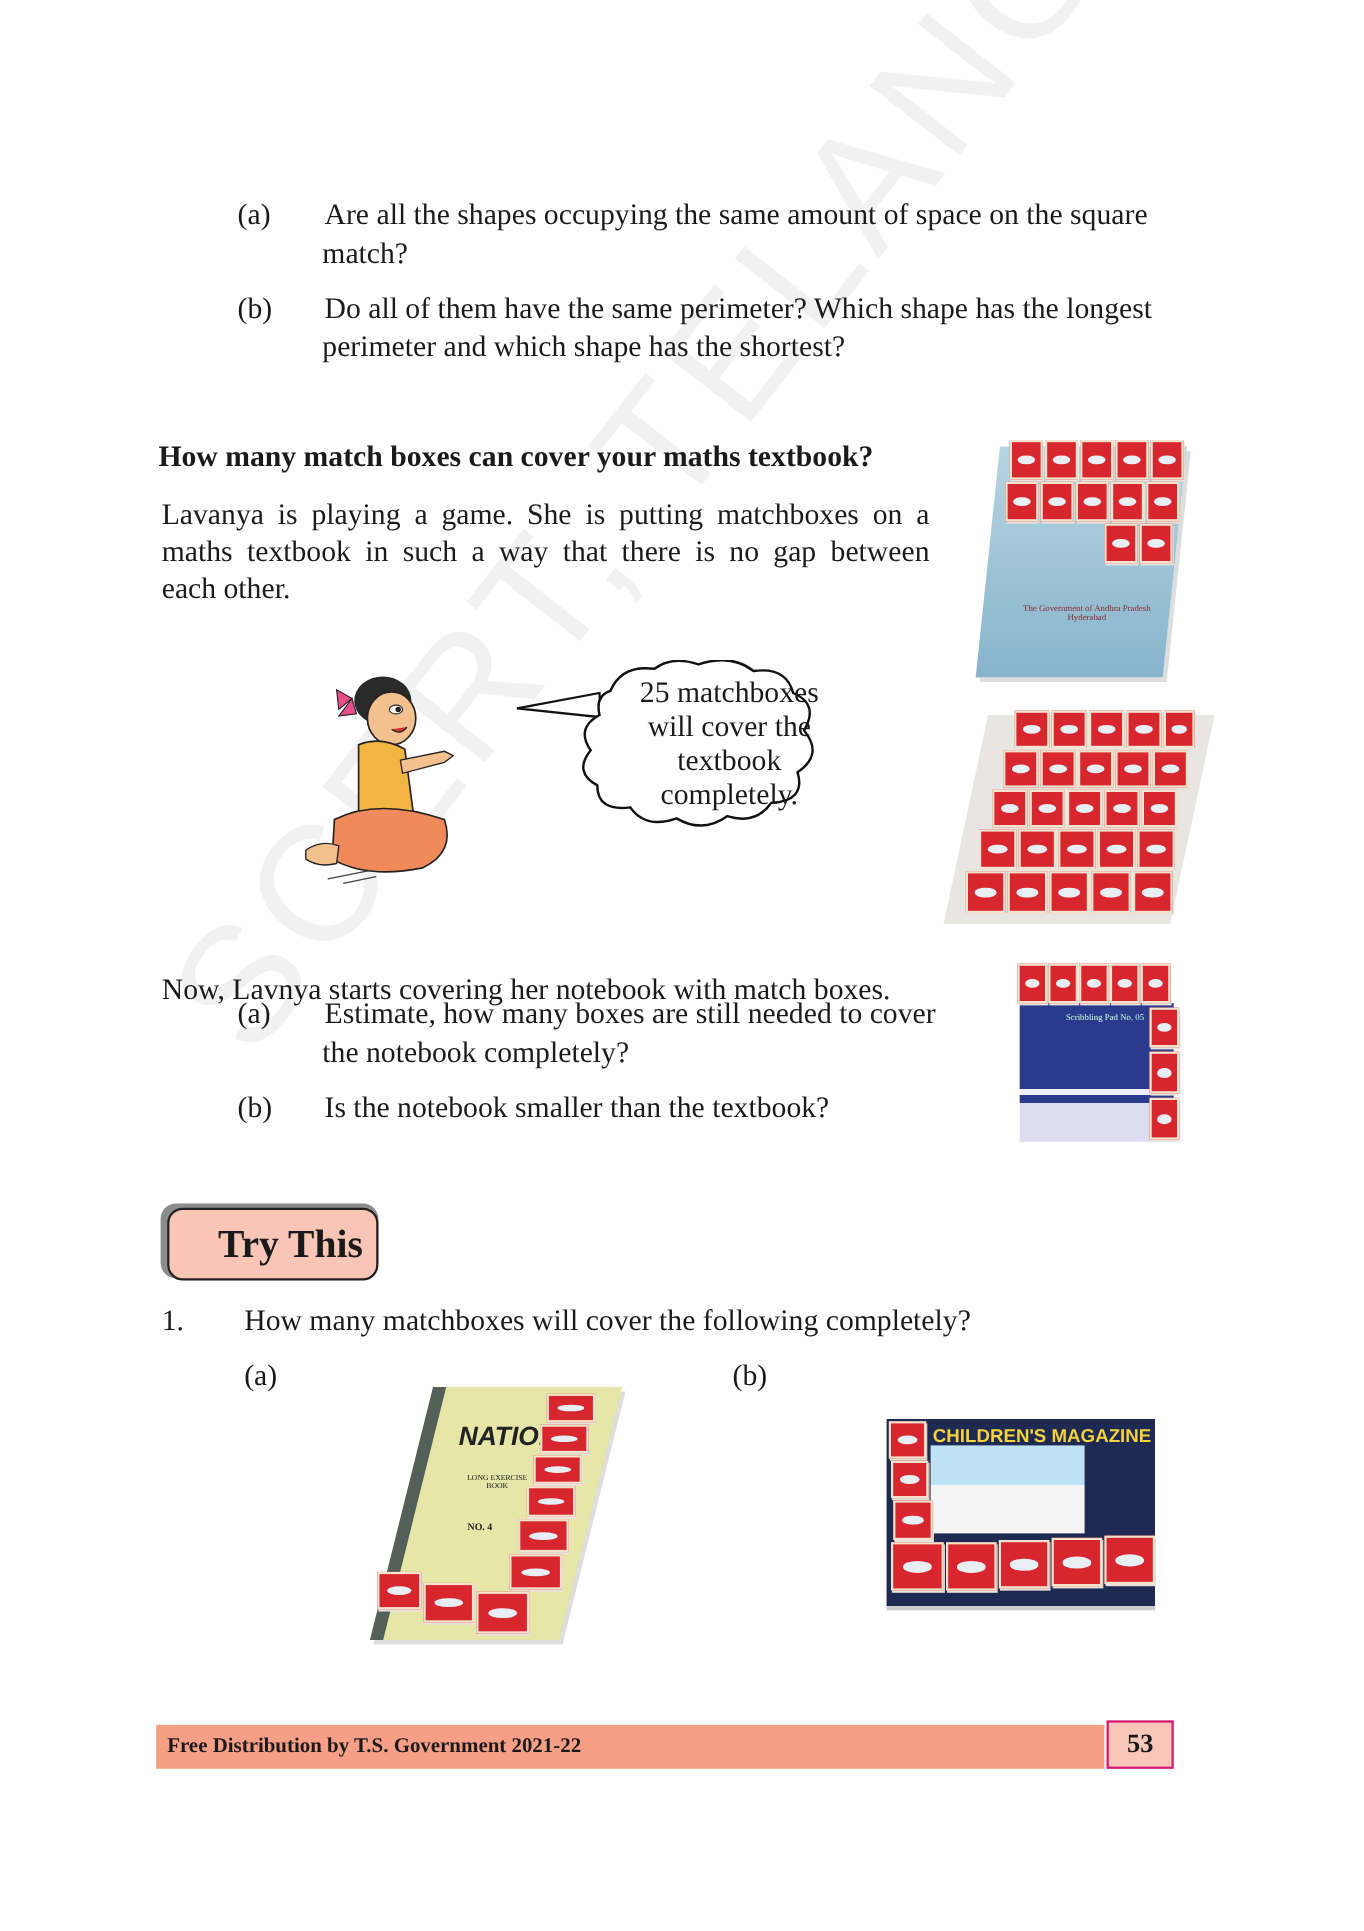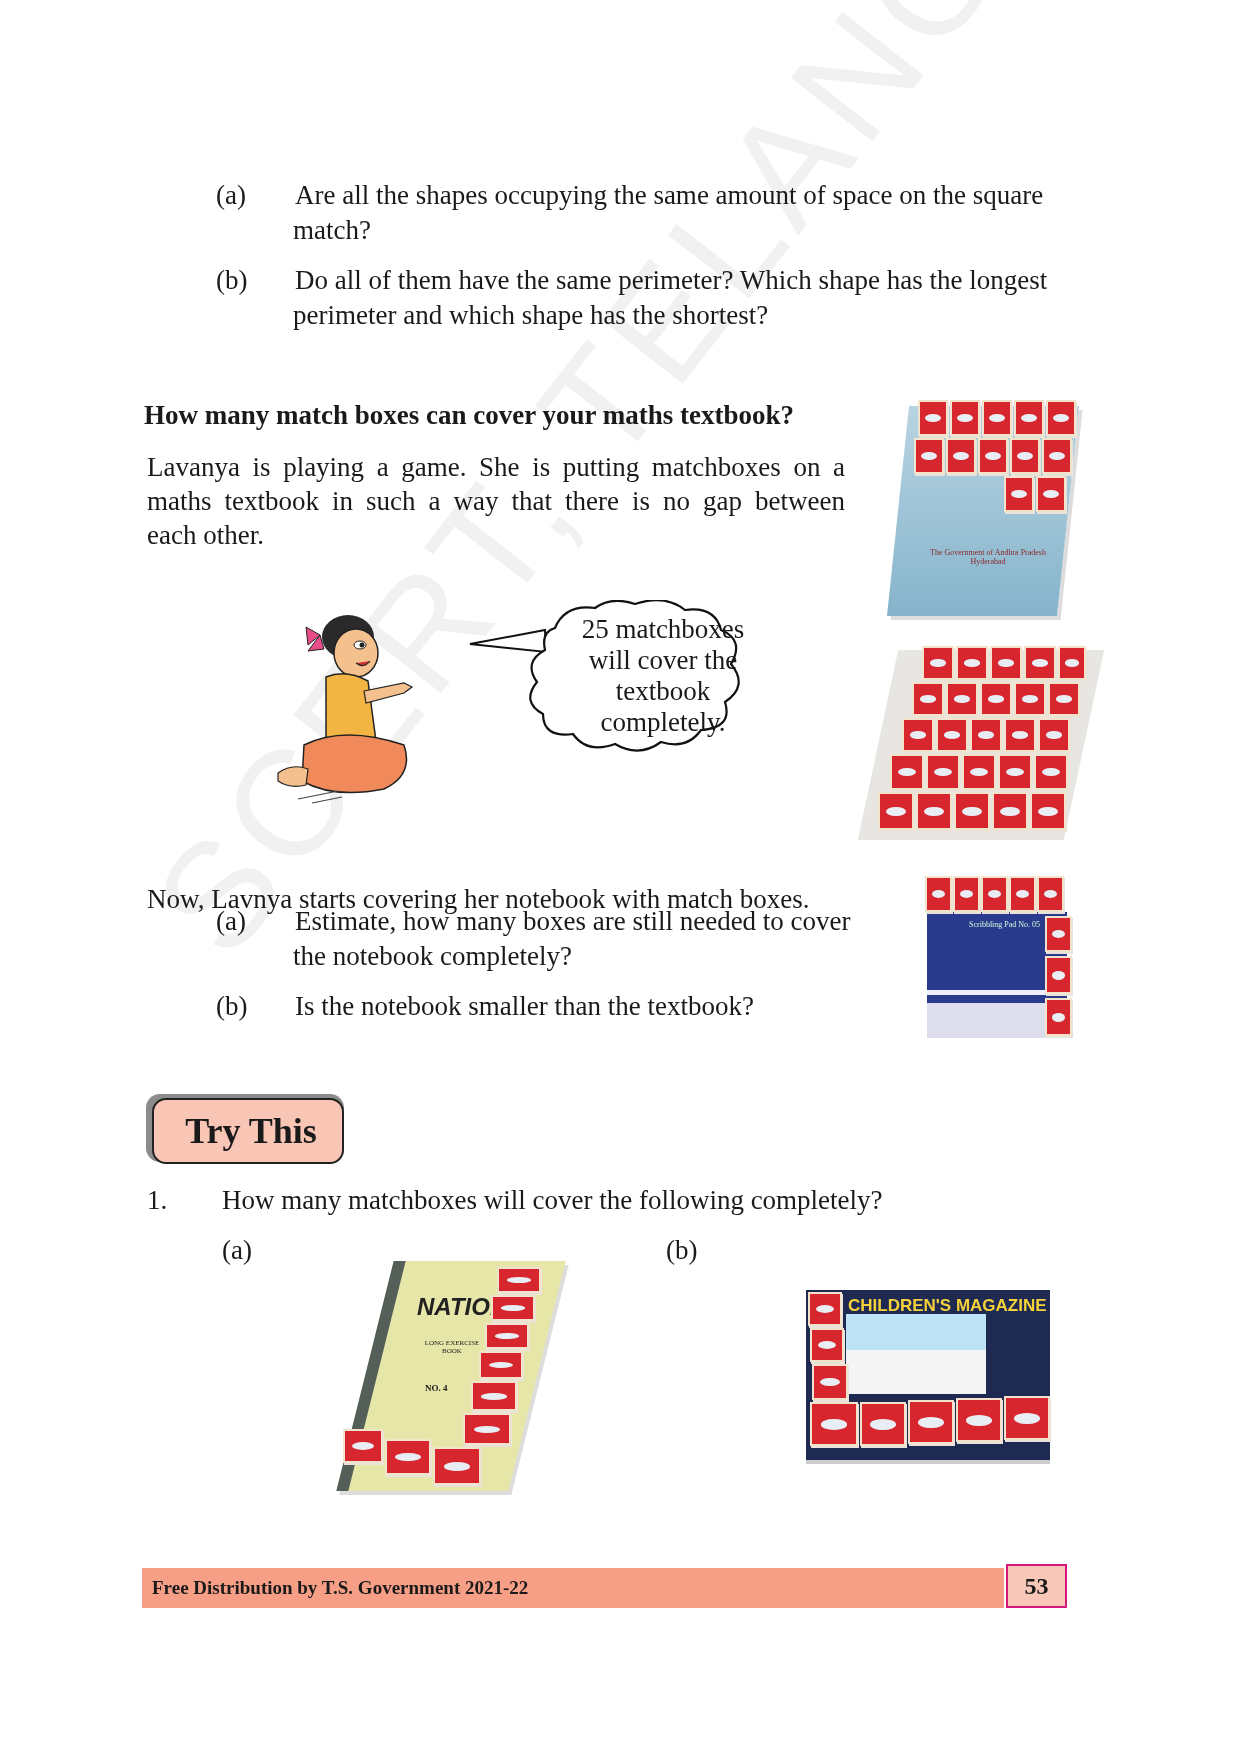--- a/index.html
+++ b/index.html
@@ -21,21 +21,21 @@
         box-shadow:1px 2px 0 #e9e3da; }
   .mb::after { content:""; position:absolute; left:20%; top:38%; width:60%; height:26%;
         background:#e9eef5; border-radius:50%; }
   .bubble-text { position:absolute; left:538px; top:612px; width:250px; text-align:center;
         font-size:27px; line-height:31px; padding-top:4px; }
 
   .try-wrap { position:absolute; left:146px; top:1094px; width:200px; height:72px; }
   .try-shadow { position:absolute; left:0; top:0; width:198px; height:68px; background:#8c8c8c; border-radius:14px; }
   .try-box { position:absolute; left:6px; top:4px; width:192px; height:66px; background:#f9c6b6;
         border:2px solid #222; border-radius:14px; box-sizing:border-box; }
-  .try-label { position:absolute; left:3px; top:0; width:100%; text-align:center; line-height:62px;
+  .try-label { position:absolute; left:16px; top:0; width:100%; text-align:center; line-height:62px;
         font-weight:bold; font-size:36px; }
 
   .footer-bar { position:absolute; left:142px; top:1568px; width:862px; height:40px; background:#f79e86; }
   .footer-text { position:absolute; left:152px; top:1568px; line-height:40px; font-weight:bold; font-size:19px; }
   .page-num { position:absolute; left:1006px; top:1564px; width:61px; height:44px; background:#f9c7b7;
         border:2px solid #d6177a; box-sizing:border-box; text-align:center; line-height:40px;
         font-weight:bold; font-size:24px; }
 </style>
 </head>
 <body>

